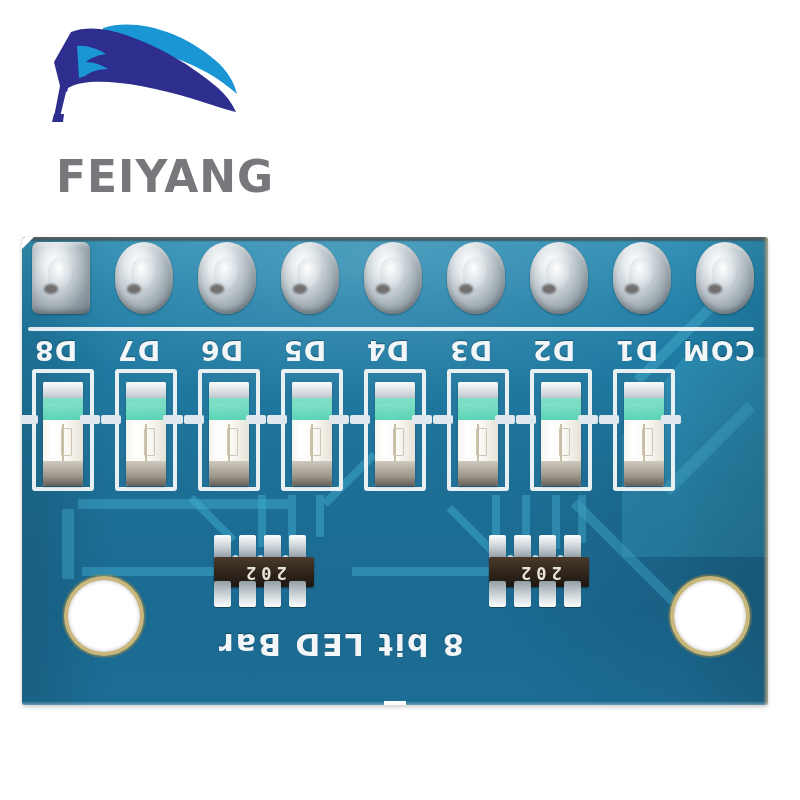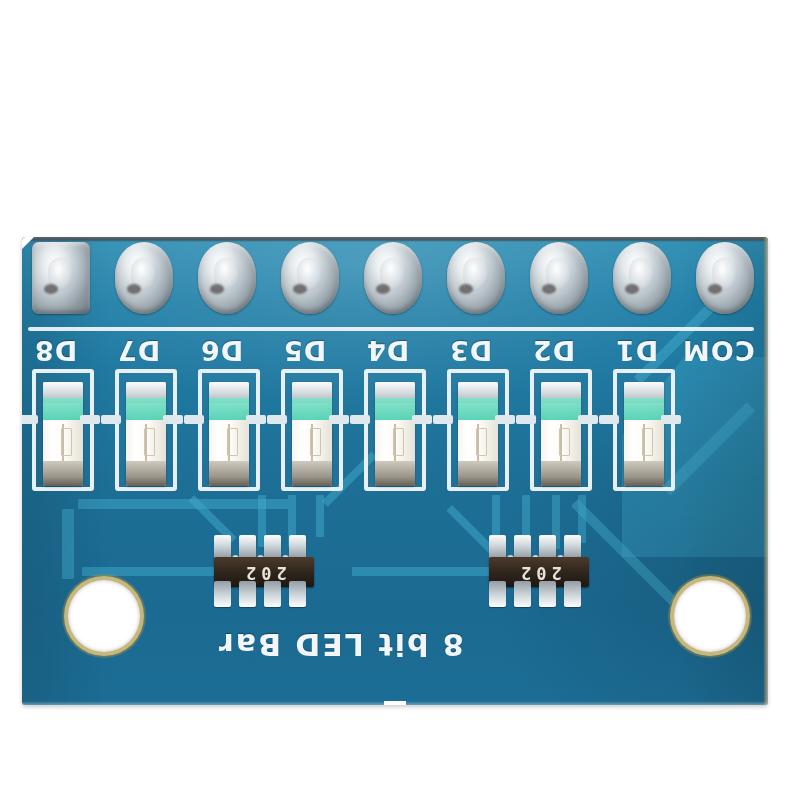--- a/index.html
+++ b/index.html
@@ -189,20 +189,52 @@
   #board-name{
     position:absolute;left:195px;top:392px;width:360px;height:40px;
   }
   #board-name .label{font-size:30px;letter-spacing:2px;left:0;top:0;}
 </style>
 </head>
 <body>
 
 <div id="stage">
 
+  <div id="brand">
+    <div class="mark">
+      <svg viewBox="0 0 215 112" width="215" height="112" aria-hidden="true">
+
+        <path d="M73 6 C104 -4 150 8 185 38 C197 48 204 60 207 72
+                 C200 66 188 56 172 48 C146 34 116 26 90 28
+                 C82 29 76 31 72 34 Z" fill="#1b96d5"></path>
+        <path d="M70 33 C78 29 90 27 104 28 C136 31 168 48 190 70
+                 C179 66 163 60 146 56 C118 49 92 47 74 50 Z" fill="#1b96d5" opacity="0.0"></path>
+
+        <path d="M41 10 C56 4 76 6 96 13
+                 C128 24 160 42 188 66
+                 C196 73 202 81 206 90
+                 C196 88 180 82 160 76
+                 C124 65 86 58 60 60
+                 C50 61 43 63 38 66
+                 L31 100 L23 100 L30 64 L24 40 Z" fill="#2e2e8f"></path>
+
+        <path d="M47 24 C56 23 66 26 76 32
+                 C68 33 60 36 56 40
+                 C64 40 72 43 78 47
+                 C68 47 60 50 55 54
+                 L49 56 Z" fill="#1b96d5"></path>
+
+        <path d="M36 70 C48 64 70 63 92 67 C74 69 56 74 44 82
+                 C38 86 34 90 32 95 L30 95 Z" fill="#ffffff"></path>
+
+        <path d="M24 92 L34 92 L33 100 L22 100 Z" fill="#2e2e8f"></path>
+      </svg>
+    </div>
+    <div class="word">FEIYANG</div>
+  </div>
 
   <div id="pcb">
 
     <div class="plane" style="left:600px;top:120px;width:150px;height:200px;
                 clip-path:polygon(0 78px,62px 0,150px 0,150px 200px,0 200px);"></div>
     <div class="trace" style="left:612px;top:140px;width:140px;height:10px;transform:rotate(-45deg);transform-origin:left top;"></div>
     <div class="trace" style="left:640px;top:250px;width:120px;height:12px;transform:rotate(-45deg);transform-origin:left top;"></div>
     <div class="trace" style="left:556px;top:262px;width:140px;height:10px;transform:rotate(45deg);transform-origin:left top;"></div>
     <div class="trace" style="left:56px;top:262px;width:210px;height:10px;"></div>
     <div class="trace" style="left:40px;top:272px;width:12px;height:70px;"></div>

